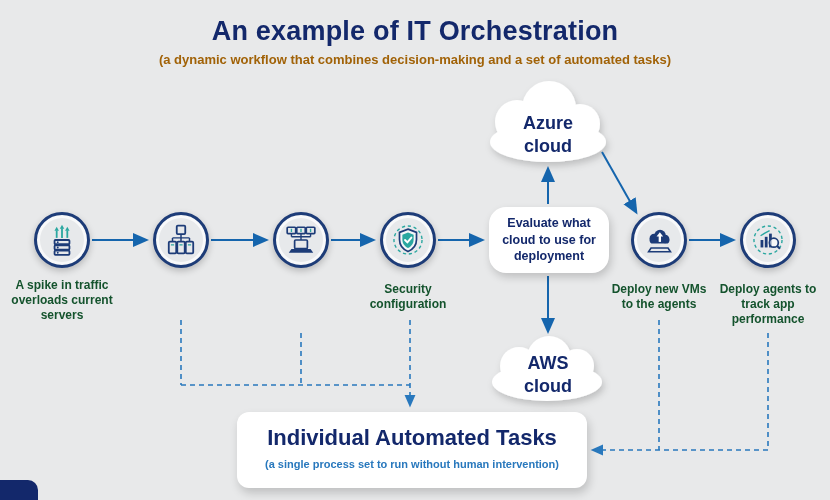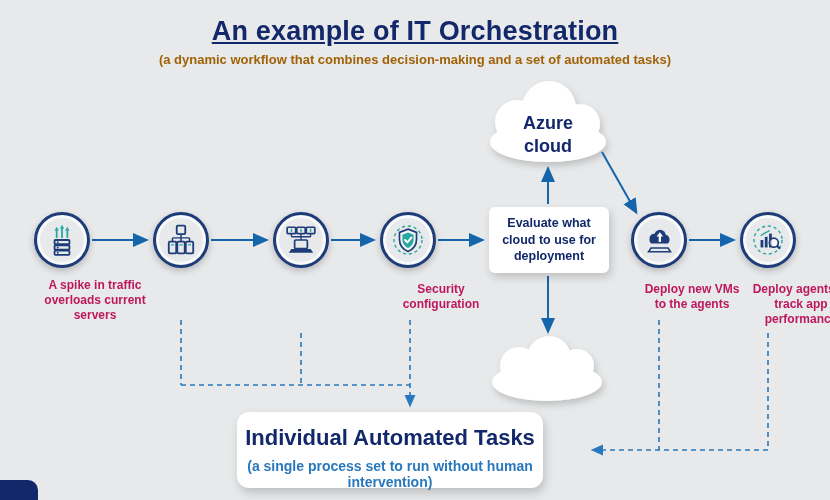--- a/index.html
+++ b/index.html
@@ -2,58 +2,58 @@
 <html><head>
 <meta charset="utf-8">
 <style>
   html,body{margin:0;padding:0;background:#c9cccf;}
   .canvas{
     position:relative;width:830px;height:500px;overflow:hidden;
     background:#e8e9ea;font-family:"Liberation Sans",sans-serif;
   }
   .title{
     position:absolute;top:16px;left:0;width:100%;text-align:center;
-    font-size:27px;font-weight:800;color:#13286b;letter-spacing:.2px;z-index:3;text-decoration:underline;
+    font-size:27px;font-weight:800;color:#13286b;letter-spacing:.2px;z-index:3;
   }
   .subtitle{
     position:absolute;top:52px;left:0;width:100%;text-align:center;
     font-size:13px;font-weight:700;color:#a16207;z-index:3;
   }
   .connector-layer{position:absolute;left:0;top:0;z-index:1;}
   .step-circle{
     position:absolute;width:56px;height:56px;border-radius:50%;
     border:3px solid #1d3c78;background:#e7e9eb;box-sizing:border-box;
     box-shadow:0 3px 7px rgba(0,0,0,.22), inset 0 0 0 3px #f8f9fa;
     display:flex;align-items:center;justify-content:center;z-index:2;
   }
   .step-circle svg{width:34px;height:34px;display:block;}
   .step-label{
     position:absolute;text-align:center;font-size:12px;font-weight:700;
-    color:#be185d;line-height:1.25;z-index:2;margin-left:33px;
+    color:#14532d;line-height:1.25;z-index:2;
   }
   .decision-box{
     position:absolute;left:489px;top:207px;width:120px;height:66px;
-    background:#ffffff;border-radius:6px;box-shadow:2px 4px 9px rgba(0,0,0,.18);
+    background:#ffffff;border-radius:17px;box-shadow:2px 4px 9px rgba(0,0,0,.18);
     display:flex;align-items:center;justify-content:center;text-align:center;
     font-size:12.5px;font-weight:700;color:#13286b;line-height:1.35;
     padding:4px;box-sizing:border-box;z-index:2;
   }
   .cloud-label{
     position:absolute;width:60px;text-align:center;font-size:18px;
     font-weight:700;color:#13286b;line-height:1.3;z-index:2;
   }
   .cloud-label-azure{left:518px;top:112px;}
   .cloud-label-aws{left:518px;top:352px;}
   .bottom-box{
-    position:absolute;left:237px;top:412px;width:306px;height:76px;
+    position:absolute;left:237px;top:412px;width:350px;height:76px;
     background:#ffffff;border-radius:12px;box-shadow:2px 5px 10px rgba(0,0,0,.18);
     text-align:center;box-sizing:border-box;padding-top:13px;z-index:2;
   }
   .bottom-title{font-size:22px;font-weight:800;color:#13286b;}
-  .bottom-sub{font-size:14px;font-weight:700;color:#2878bd;margin-top:7px;}
+  .bottom-sub{font-size:11px;font-weight:700;color:#2878bd;margin-top:7px;}
   .corner-deco{
     position:absolute;left:-12px;bottom:-10px;width:50px;height:30px;
     background:#13286b;border-radius:10px;z-index:2;
   }
   
   .c1{left:34px;top:212px;} .c2{left:153px;top:212px;} .c3{left:273px;top:212px;}
   .c4{left:380px;top:212px;} .c5{left:631px;top:212px;} .c6{left:740px;top:212px;}
   
   .l1{left:7px;top:278px;width:110px;}
   .l2{left:131px;top:282px;width:100px;}
@@ -210,20 +210,21 @@
   </div>
 
   <div class="step-label l1">A spike in traffic overloads current servers</div>
   <div class="step-label l4">Security configuration</div>
   <div class="step-label l5">Deploy new VMs to the agents</div>
   <div class="step-label l6">Deploy agents to track app performance</div>
 
   <div class="decision-box">Evaluate what cloud to use for deployment</div>
 
   <div class="cloud-label cloud-label-azure">Azure cloud</div>
+  <div class="cloud-label cloud-label-aws">AWS cloud</div>
 
   <div class="bottom-box">
     <div class="bottom-title">Individual Automated Tasks</div>
     <div class="bottom-sub">(a single process set to run without human intervention)</div>
   </div>
 
   <div class="corner-deco"></div>
 </div>
 
 </body></html>

